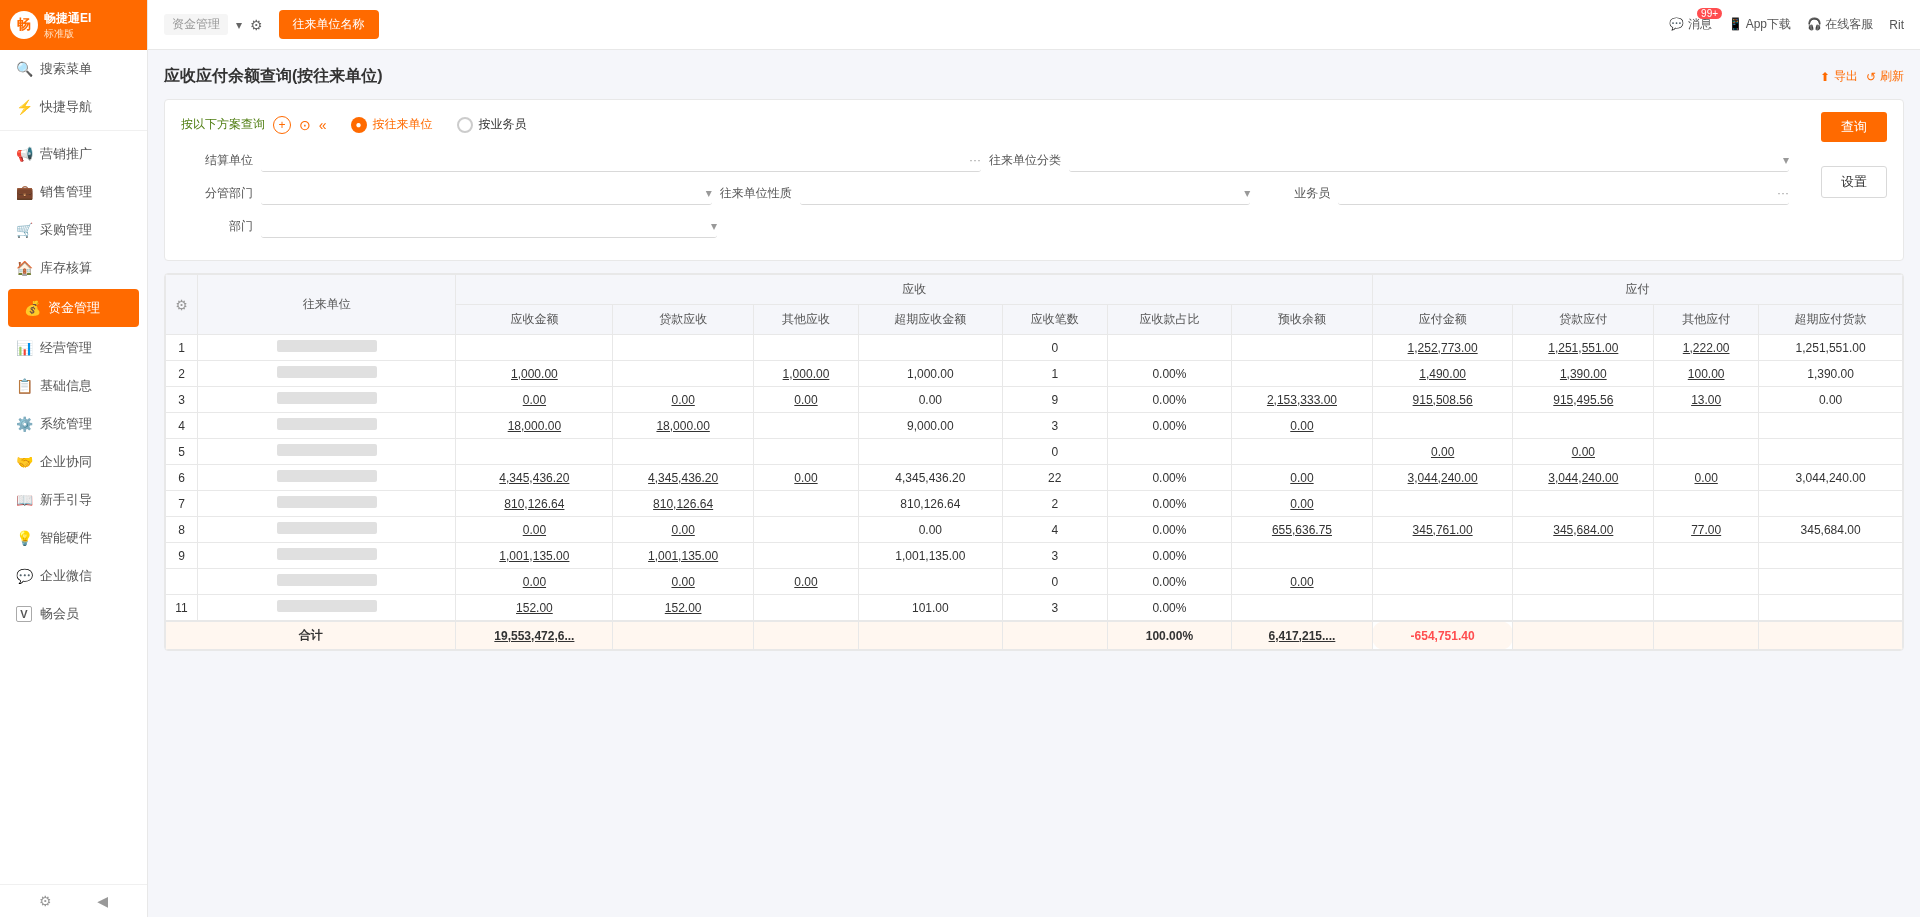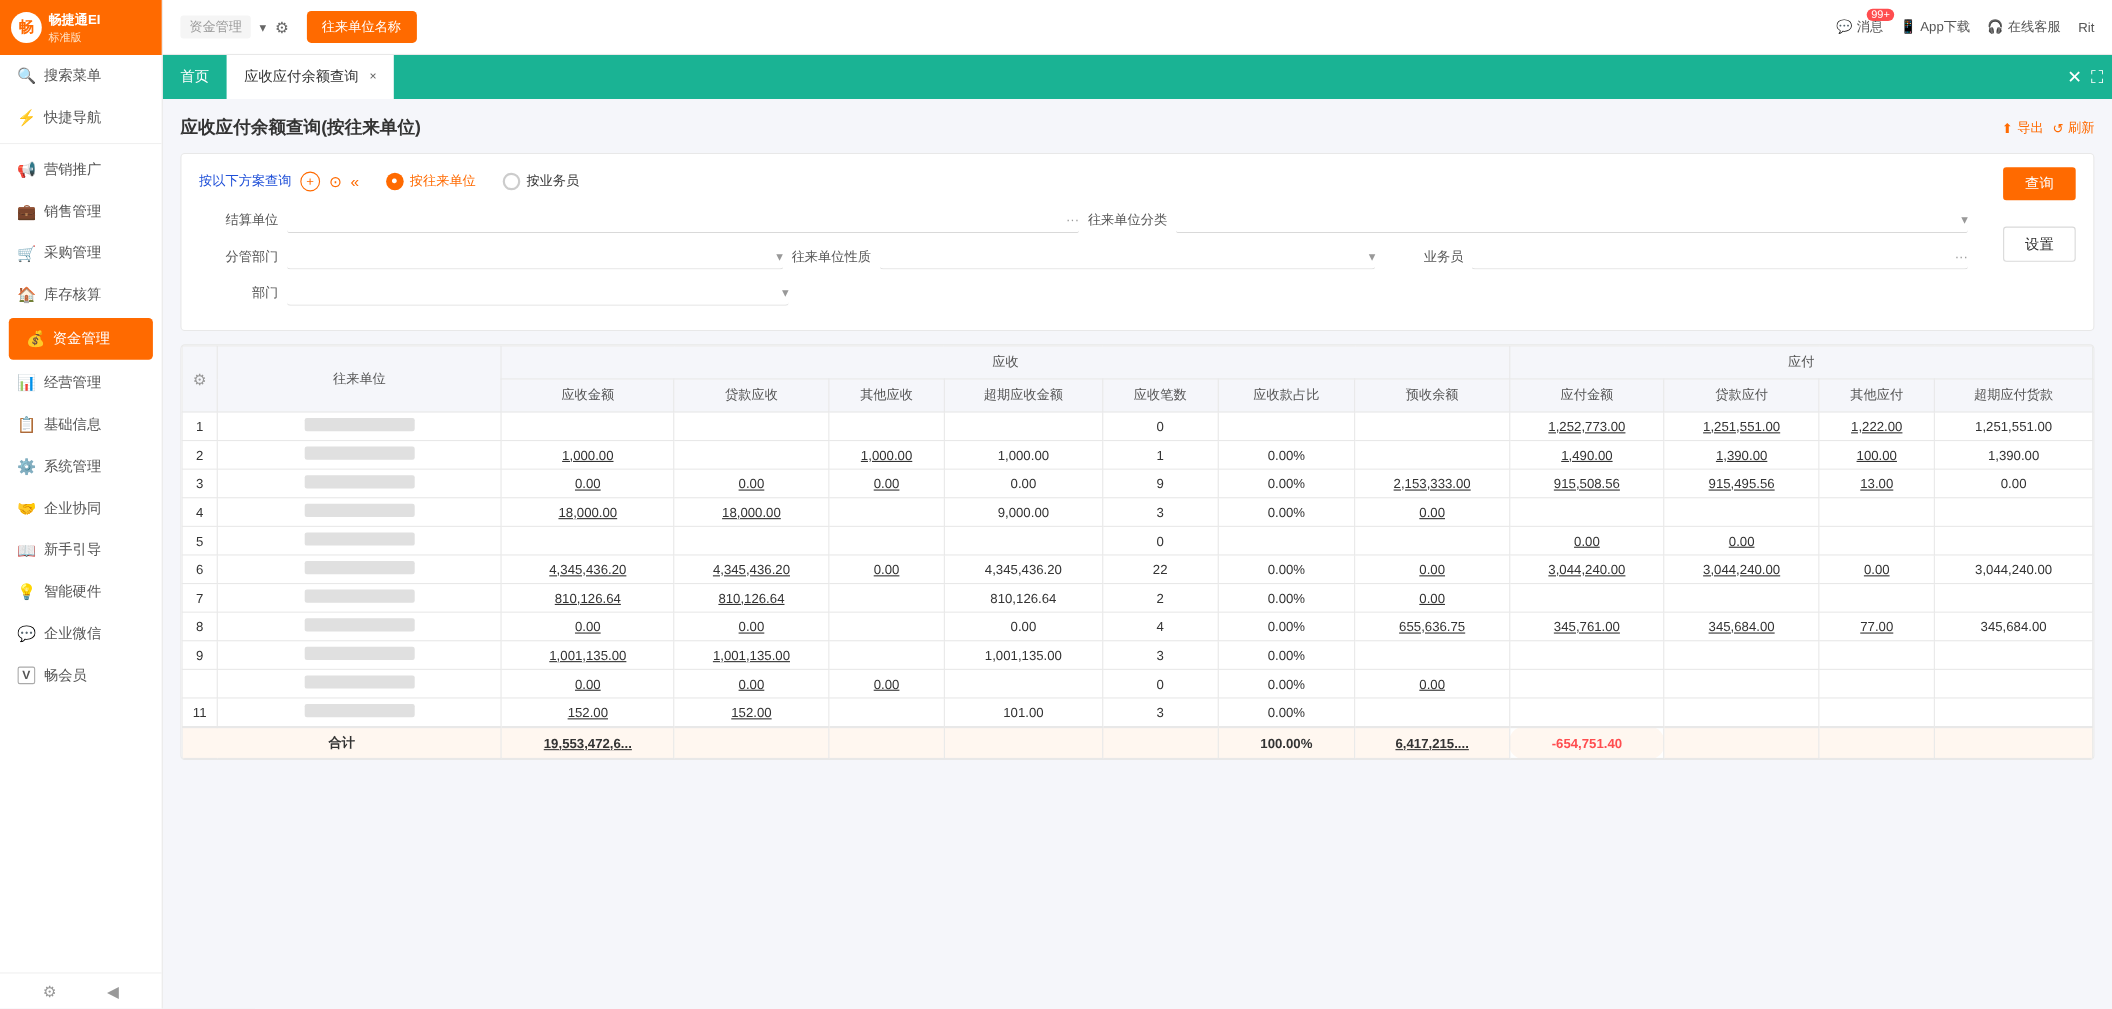--- a/index.html
+++ b/index.html
@@ -47,21 +47,21 @@
     
     .page-header { display: flex; align-items: center; justify-content: space-between; margin-bottom: 12px; }
     .page-title { font-size: 16px; font-weight: bold; color: #333; }
     .page-actions { display: flex; gap: 8px; }
     .btn-export { color: #ff6a00; border: none; background: transparent; cursor: pointer; font-size: 12px; display: flex; align-items: center; gap: 4px; }
     .btn-refresh { color: #ff6a00; border: none; background: transparent; cursor: pointer; font-size: 12px; display: flex; align-items: center; gap: 4px; }
 
     
     .filter-area { background: #fff; border: 1px solid #e8e8e8; border-radius: 4px; padding: 12px 16px; margin-bottom: 12px; }
     .filter-top { display: flex; align-items: center; gap: 8px; margin-bottom: 12px; }
-    .filter-label { color: #1d4ed8; font-size: 12px; }
+    .filter-label { color: #4d7c0f; font-size: 12px; }
     .filter-add { color: #ff6a00; cursor: pointer; border: 1px solid #ff6a00; border-radius: 50%; width: 18px; height: 18px; display: flex; align-items: center; justify-content: center; font-size: 12px; }
     .filter-icon { color: #ff6a00; cursor: pointer; font-size: 14px; }
     .filter-row { display: flex; gap: 8px; margin-bottom: 10px; }
     .filter-group { display: flex; align-items: center; gap: 8px; flex: 1; }
     .filter-field-label { color: #555; font-size: 12px; white-space: nowrap; width: 72px; text-align: right; }
     .filter-select { flex: 1; border: 1px solid #d9d9d9; border-radius: 3px; padding: 4px 8px; font-size: 12px; color: #333; display: flex; align-items: center; justify-content: space-between; cursor: pointer; }
     .filter-dots { color: #999; cursor: pointer; margin-left: 4px; }
     .filter-collapse { text-align: center; margin-top: 4px; color: #ff6a00; cursor: pointer; font-size: 12px; }
     .btn-query { background: #ff6a00; color: #fff; border: none; padding: 6px 20px; border-radius: 3px; cursor: pointer; font-size: 13px; }
     .btn-settings { background: #fff; color: #333; border: 1px solid #d9d9d9; padding: 6px 16px; border-radius: 3px; cursor: pointer; font-size: 13px; }
@@ -198,33 +198,20 @@
         <div>
           <span>🎧</span>
           <span>在线客服</span>
         </div>
         <div class="topbar-user">
           <span>Rit</span>
         </div>
       </div>
     </div>
 
-    <div class="tab-bar">
-      <div class="tab-item home">
-        <span>首页</span>
-      </div>
-      <div class="tab-item active">
-        <span>应收应付余额查询</span>
-        <span class="tab-close">×</span>
-      </div>
-      <div class="tab-bar-right">
-        <span>✕</span>
-        <span>⛶</span>
-      </div>
-    </div>
 
     <div class="content-area">
 
       <div class="page-header">
         <h2 class="page-title">应收应付余额查询(按往来单位)</h2>
         <div class="page-actions">
           <button class="btn-export">
             <span>⬆</span>
             <span>导出</span>
           </button>

